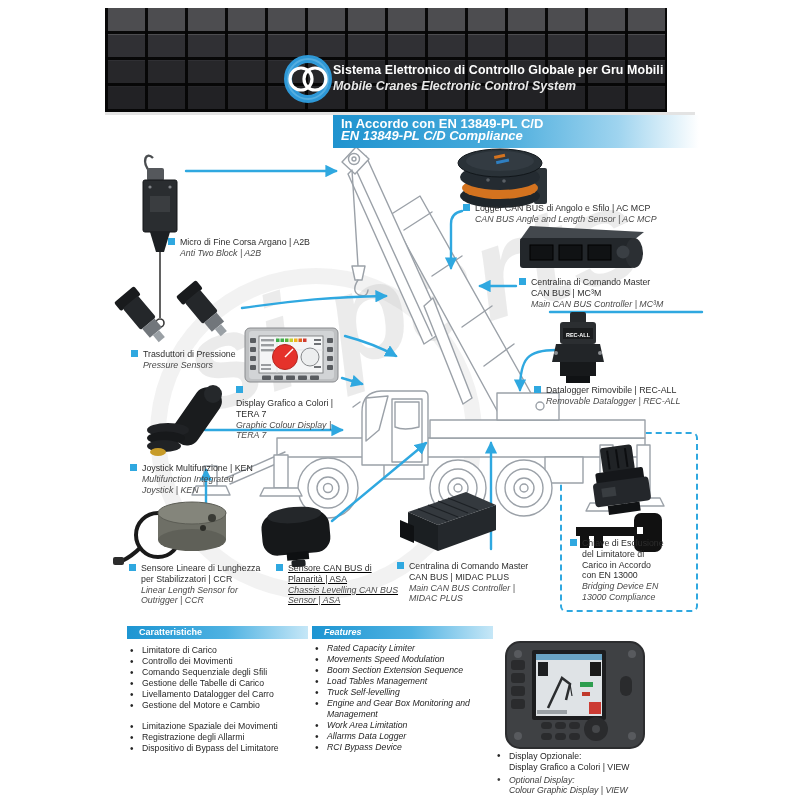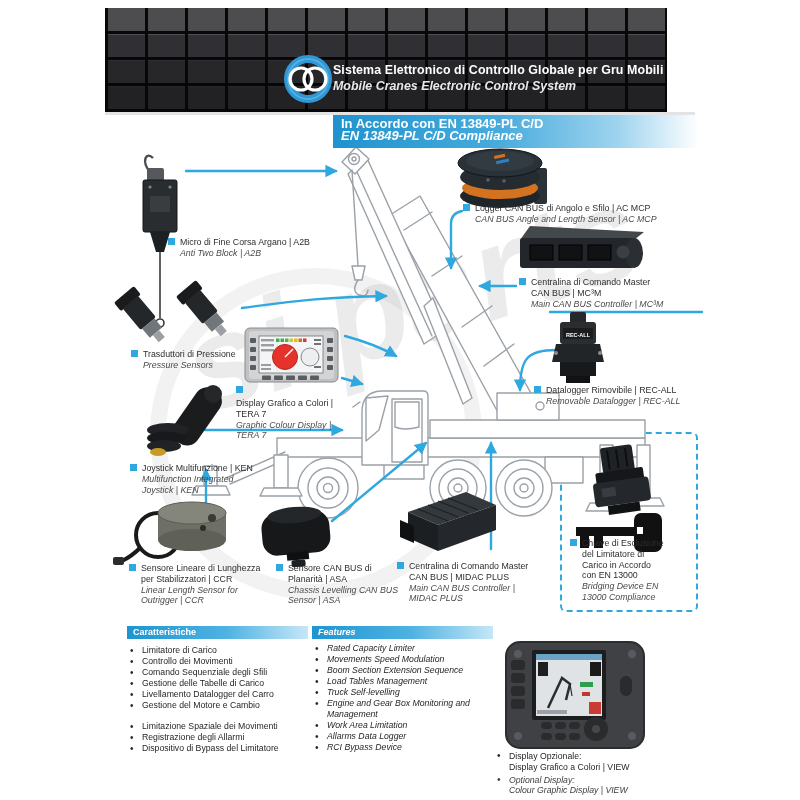--- a/index.html
+++ b/index.html
@@ -40,21 +40,21 @@
   
   .label{position:absolute;z-index:4;display:flex;gap:5px;}
   .label .sq{flex:none;width:7px;height:7px;background:#2fa8e0;margin-top:1px;}
   .label .lt{font-size:8.8px;line-height:10.8px;color:#2d2d2d;}
   .label .en{font-style:italic;color:#4a4a4a;}
   
   .keybox{position:absolute;left:560px;top:432px;width:138px;height:180px;border:2px dashed #2fa8e0;border-radius:6px;box-sizing:border-box;z-index:1;}
   
   .bar{
     position:absolute;height:13px;width:181px;z-index:3;color:#fff;font-size:9px;font-weight:bold;
-    line-height:13px;padding-left:6px;box-sizing:border-box;
+    line-height:13px;padding-left:12px;box-sizing:border-box;
     background:linear-gradient(90deg,#1d95d2 0%,#4fb2e2 55%,#c6e7f7 100%);
   }
   .bar.it-bar{left:127px;top:626px;}
   .bar.en-bar{left:312px;top:626px;font-style:italic;}
   .list{position:absolute;z-index:3;font-size:8.7px;color:#262626;}
   .list ul{margin:0;padding:0;list-style:none;}
   .list li{position:relative;padding-left:15px;line-height:11px;margin:0;}
   .list li::before{content:"\2022";position:absolute;left:3px;top:0;font-size:10px;}
   .list.car{left:127px;top:645px;width:180px;}
   .list.fea{left:312px;top:643px;width:184px;font-style:italic;}
@@ -403,21 +403,21 @@
 <div class="label" style="left:129px;top:563px;width:150px;">
   <span class="sq"></span>
   <div class="lt">
     <div class="it">Sensore Lineare di Lunghezza</div>
     <div class="it">per Stabilizzatori | CCR</div>
     <div class="en">Linear Length Sensor for</div>
     <div class="en">Outrigger | CCR</div>
   </div>
 </div>
 
-<div class="label" style="left:276px;top:563px;width:140px;">
+<div class="label" style="left:276px;top:563px;width:140px;text-decoration:underline;">
   <span class="sq"></span>
   <div class="lt">
     <div class="it">Sensore CAN BUS di</div>
     <div class="it">Planarità | ASA</div>
     <div class="en">Chassis Levelling CAN BUS</div>
     <div class="en">Sensor | ASA</div>
   </div>
 </div>
 
 <div class="label" style="left:397px;top:561px;width:150px;">

